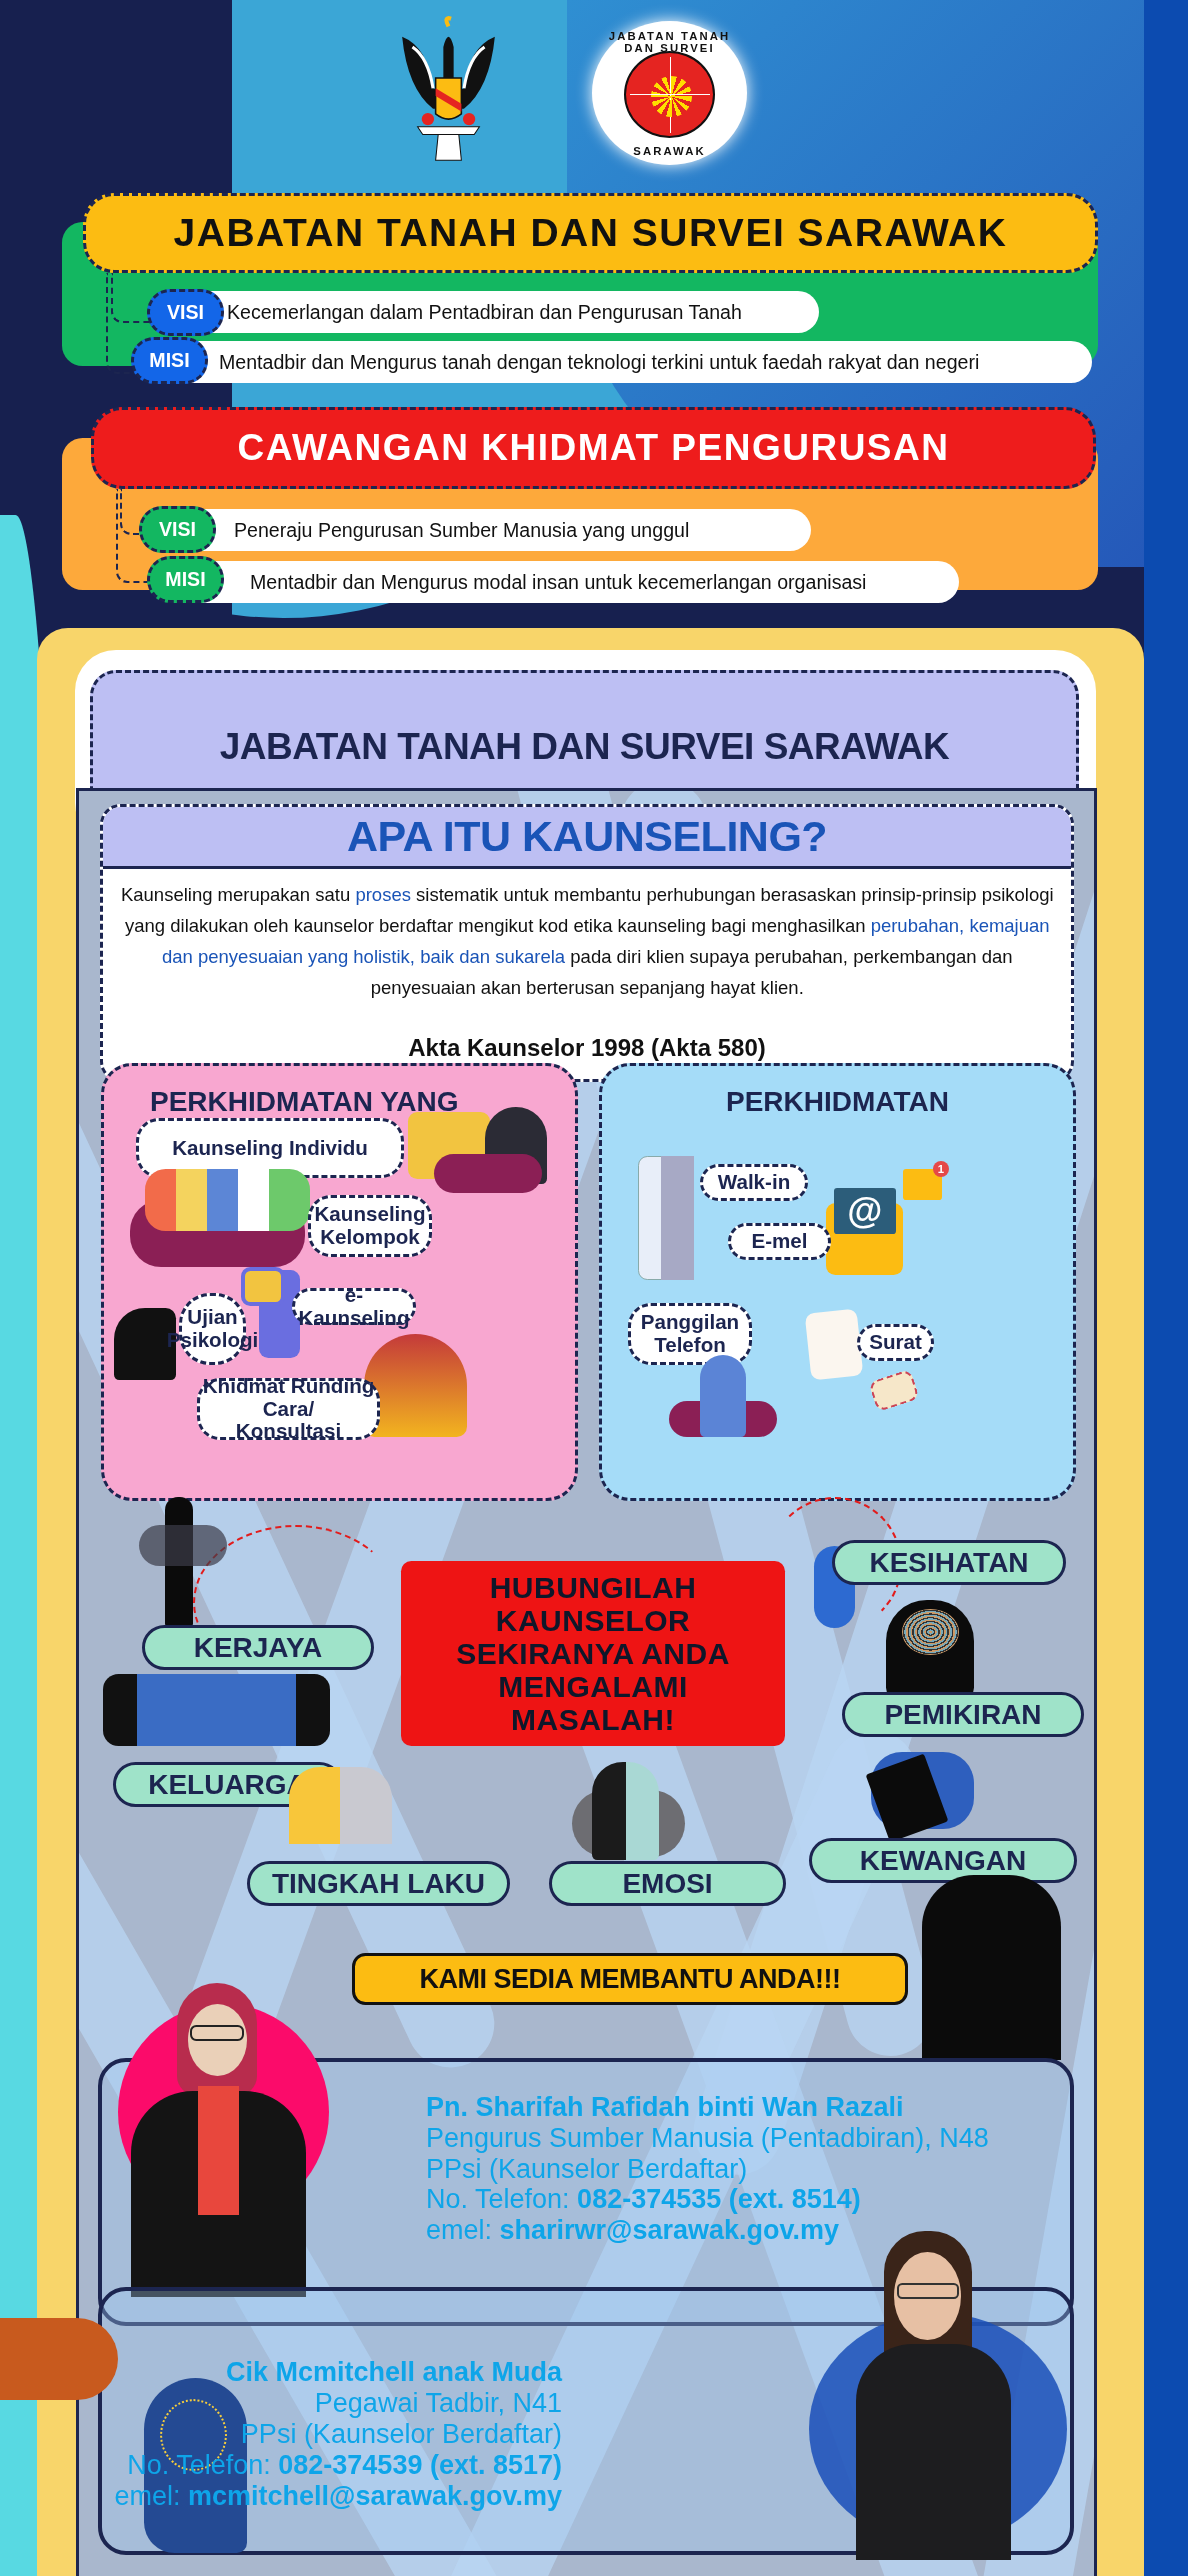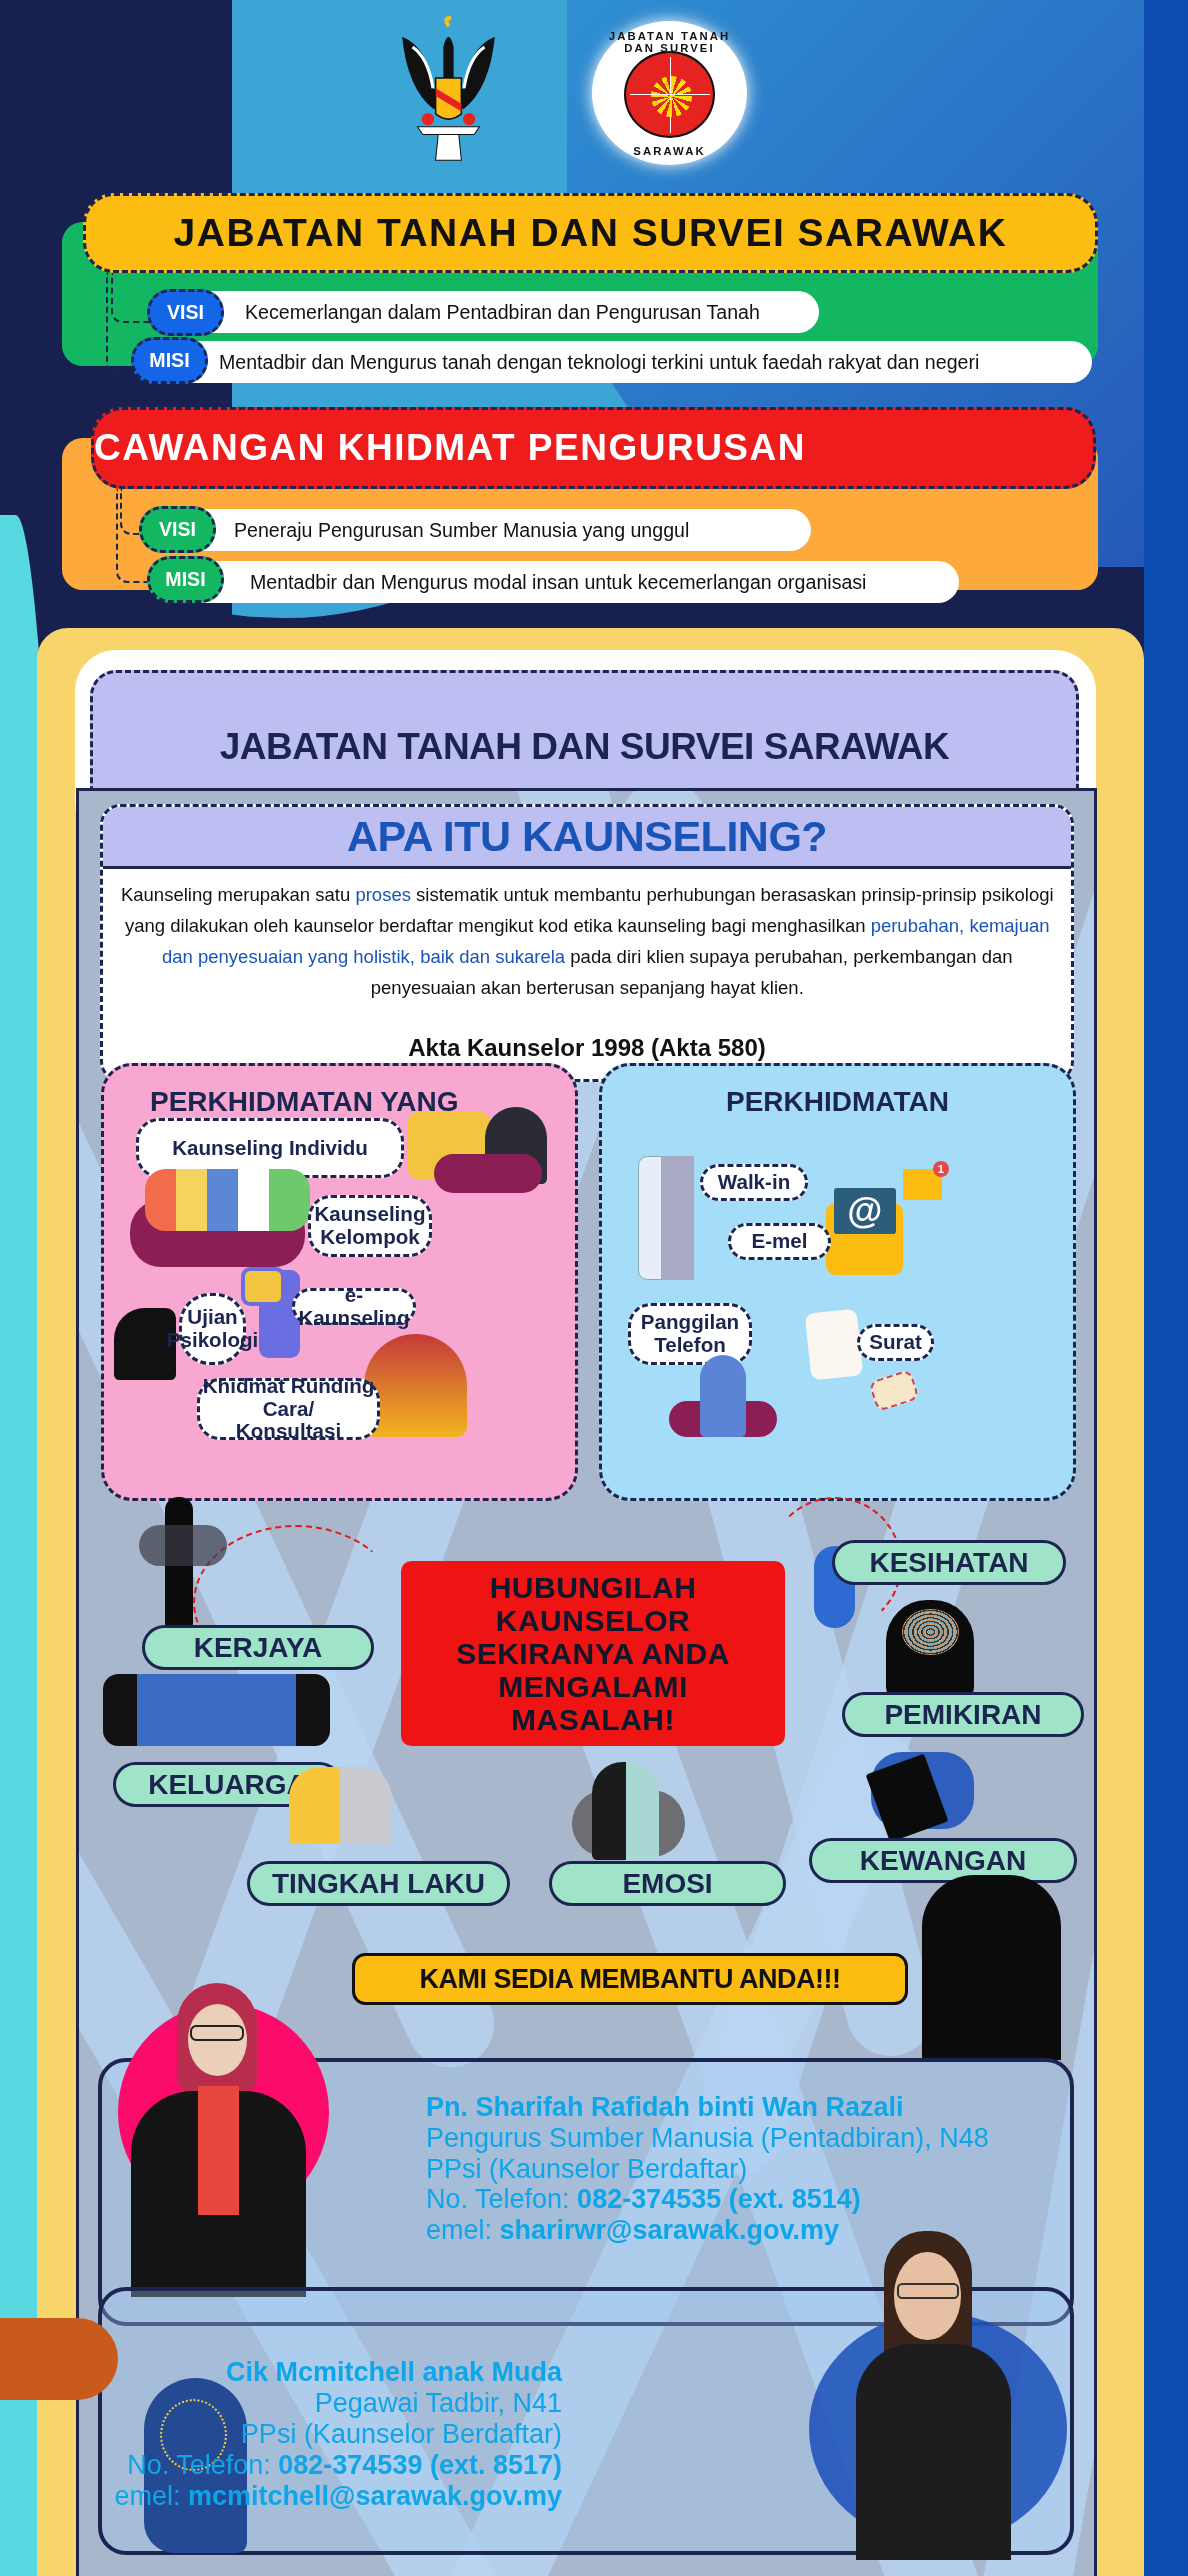--- a/index.html
+++ b/index.html
@@ -18,21 +18,21 @@
   .logo-jtss .ring-text{position:absolute;width:100%;text-align:center;font-weight:bold;font-size:11.3px;letter-spacing:2.1px;color:#111}
   .logo-jtss .inner{position:absolute;left:32px;top:30px;width:91px;height:87px;border-radius:50%;background:#e52421;border:2.1px solid #111}
   .logo-jtss .inner::before{content:"";position:absolute;left:50%;top:4.1px;width:1px;height:76px;background:#fff}
   .logo-jtss .inner::after{content:"";position:absolute;top:50%;left:4.1px;width:80px;height:1px;background:#fff}
   .logo-jtss .sun{position:absolute;left:25px;top:23px;width:41px;height:41px;border-radius:50%;background:repeating-conic-gradient(#ffde00 0 15deg,transparent 15deg 30deg)}
   
   .bar-green{left:62px;top:222px;width:1036px;height:144px;background:#13b761;border-radius:20.6px}
   .bar-title-yellow{left:83px;top:193px;width:1015px;height:80px;background:#fcbc12;border-radius:31px;border:3.1px dashed #1c2550;display:flex;align-items:center;justify-content:center}
   .bar-title-yellow span{font-weight:bold;font-size:39px;letter-spacing:1.5px;color:#111}
   .bar-orange{left:62px;top:438px;width:1036px;height:152px;background:#fda93b;border-radius:20.6px}
-  .bar-title-red{left:91px;top:407px;width:1005px;height:82px;background:#ee1c1c;border-radius:31px;border:3.1px dashed #1c2550;display:flex;align-items:center;justify-content:flex-start}
+  .bar-title-red{left:91px;top:407px;width:1005px;height:82px;background:#ee1c1c;border-radius:31px;border:3.1px dashed #1c2550;display:flex;align-items:center;justify-content:center}
   .bar-title-red span{font-weight:bold;font-size:37px;letter-spacing:1.5px;color:#fff}
   .vm-pill{position:absolute;height:42px;border-radius:21px;background:#fff;display:flex;align-items:center}
   .vm-badge{position:absolute;height:47px;border-radius:23px;border:3.1px dashed #1c2550;color:#fff;font-weight:bold;font-size:19.6px;display:flex;align-items:center;justify-content:center;width:77px}
   .vm-text{font-size:19.6px;color:#111;white-space:nowrap}
   .dash-conn{position:absolute;border-left:2.6px dashed #1c2550;border-bottom:2.6px dashed #1c2550;border-radius:0 0 0 11.3px}
   
   .yellow-card{left:37px;top:628px;width:1107px;height:2792px;background:#f8d56a;border-radius:31px}
   .title-white{left:75px;top:650px;width:1021px;height:194px;background:#fff;border-radius:41px}
   .title-lav{left:90px;top:670px;width:989px;height:155px;background:#bdbff3;border-radius:26px;border:3.6px dashed #1c2550;display:flex;flex-direction:column;align-items:center;justify-content:center}
   .title-lav span{font-weight:900;font-size:37px;color:#1c2550;line-height:1.2;letter-spacing:-0.5px}
@@ -97,21 +97,21 @@
   <div class="ring-text" style="bottom:7.2px">SARAWAK</div>
 </div>
 
 <div class="abs bar-green"></div>
 <div class="abs bar-title-yellow">
   <span>JABATAN TANAH DAN SURVEI SARAWAK</span>
 </div>
 <div class="dash-conn" style="left:111px;top:273px;width:41px;height:50px"></div>
 <div class="dash-conn" style="left:106px;top:273px;width:36px;height:101px"></div>
 <div class="vm-pill" style="left:178px;top:291px;width:641px">
-  <span class="vm-text" style="margin-left:67px">Kecemerlangan dalam Pentadbiran dan Pengurusan Tanah</span>
+  <span class="vm-text" style="margin-left:49px">Kecemerlangan dalam Pentadbiran dan Pengurusan Tanah</span>
 </div>
 <div class="vm-badge" style="left:147px;top:289px;background:#1366e8">
     <span>VISI</span>
   </div>
 <div class="vm-pill" style="left:170px;top:341px;width:922px">
   <span class="vm-text" style="margin-left:49px">Mentadbir dan Mengurus tanah dengan teknologi terkini untuk faedah rakyat dan negeri</span>
 </div>
 <div class="vm-badge" style="left:131px;top:337px;background:#1366e8">
     <span>MISI</span>
   </div>

